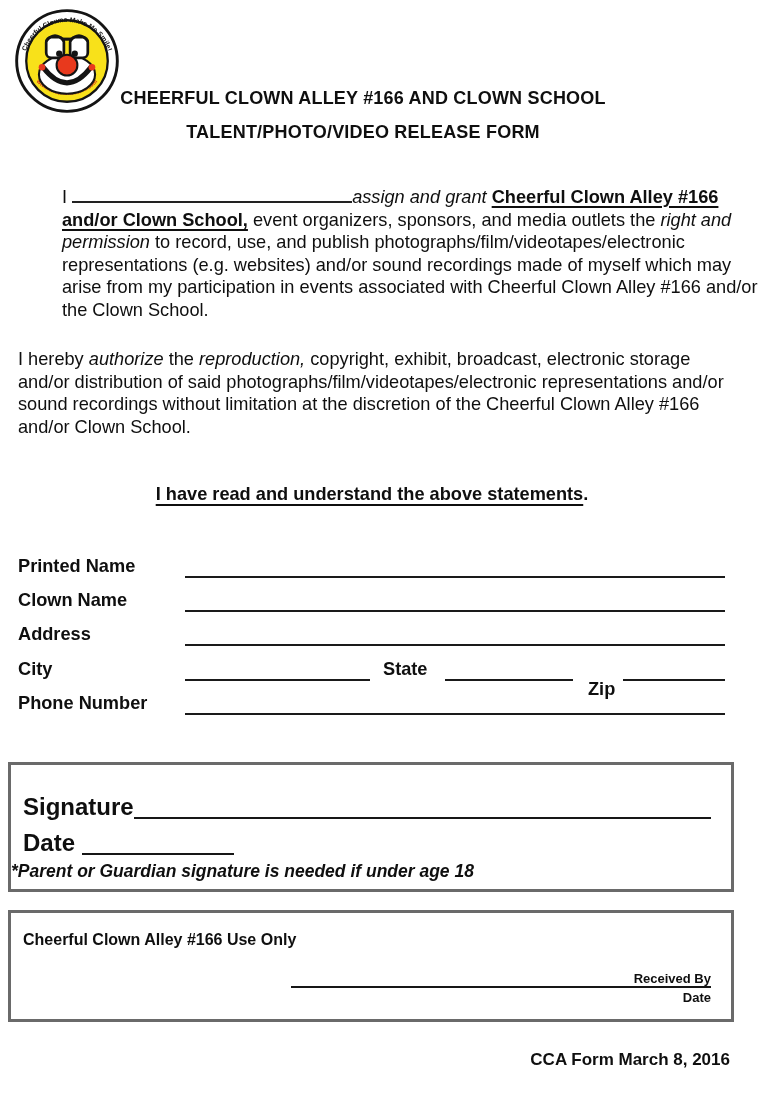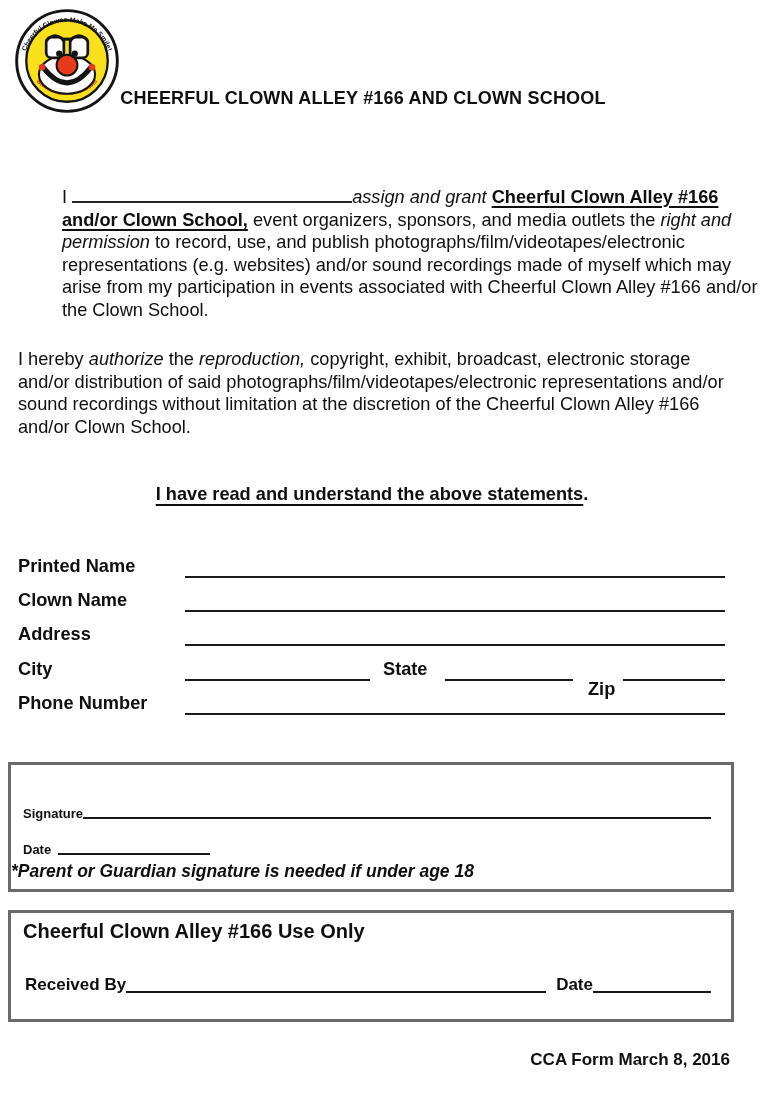--- a/index.html
+++ b/index.html
@@ -31,30 +31,30 @@
     
     .flabel{position:absolute;left:18px;font-weight:bold;font-size:18.2px;white-space:nowrap;}
     .fline{position:absolute;border-bottom:2px solid #1a1a1a;}
     .lbl-state{left:383px;}
     .lbl-zip{left:588px;margin-top:20px;}
 
     
     .bigbox{position:absolute;left:8px;width:720px;border:3px solid #6a6a6a;background:#fff;}
     .sigbox{top:762px;height:124px;}
     .offbox{top:910px;height:106px;}
-    .frow{position:absolute;display:flex;align-items:flex-end;font-weight:bold;font-size:13px;}
+    .frow{position:absolute;display:flex;align-items:flex-end;font-weight:bold;font-size:24px;}
     .frow .l{border-bottom:2px solid #161616;margin-bottom:2px;}
     .grow{flex:1;}
     .sigrow{left:12px;right:20px;top:32px;height:24px;}
     .daterow{left:12px;top:68px;height:24px;width:230px;}
     .daterow .l{width:152px;margin-left:7px;}
     .note{position:absolute;left:0;right:0;top:96px;
           font-weight:bold;font-style:italic;font-size:17.5px;}
-    .offtitle{position:absolute;left:12px;top:7px;font-weight:bold;font-size:20px;}
-    .recrow{left:14px;right:20px;top:58px;height:24px;font-size:17px;}
+    .offtitle{position:absolute;left:12px;top:18px;font-weight:bold;font-size:16px;}
+    .recrow{left:14px;right:20px;top:58px;height:24px;font-size:13px;flex-direction:column;}
     .recrow .l1{width:420px;}
     .recrow .dlbl{margin-left:10px;}
 
     
     .footer{position:absolute;right:38px;top:1050px;font-weight:bold;font-size:17px;}
   </style>
 </head>
 <body>
 
 <div class="page">
@@ -82,20 +82,21 @@
       <path d="M 30,31 Q 38.5,20 47,31" fill="none" stroke="#141414" stroke-width="2.6"></path>
       <path d="M 53,31 Q 61.5,20 70,31" fill="none" stroke="#141414" stroke-width="2.6"></path>
       <line x1="46" y1="29" x2="54" y2="29" stroke="#141414" stroke-width="3"></line>
       <circle cx="42.5" cy="43" r="3" fill="#141414"></circle>
       <circle cx="57.5" cy="43" r="3" fill="#141414"></circle>
       <circle cx="50" cy="54" r="10" fill="#e8391d" stroke="#141414" stroke-width="2"></circle>
     </g>
   </svg>
 
   <div class="title title1">CHEERFUL CLOWN ALLEY #166 AND CLOWN SCHOOL</div>
+  <div class="title title2">TALENT/PHOTO/VIDEO RELEASE FORM</div>
 
   <div class="para para1"><span>I</span>
     <span class="blank"></span><i>assign and grant</i>
     <span class="bu">Cheerful Clown Alley #166 and/or Clown School,</span><span> event organizers, sponsors, and media outlets the </span><i>right and permission</i><span> to record, use, and publish photographs/film/videotapes/electronic representations (e.g. websites) and/or sound recordings made of myself which may arise from my participation in events associated with Cheerful Clown Alley #166 and/or the Clown School.</span></div>
 
   <div class="para para2"><span>I hereby </span><i>authorize</i><span> the </span><i>reproduction,</i><span> copyright, exhibit, broadcast, electronic storage and/or distribution of said photographs/film/videotapes/electronic representations and/or sound recordings without limitation at the discretion of the Cheerful Clown Alley #166 and/or Clown School.</span></div>
 
   <div class="statement"><span class="u">I have read and understand the above statements</span><span>.</span></div>
 
   <div class="flabel" style="top:556px">Printed Name</div>

